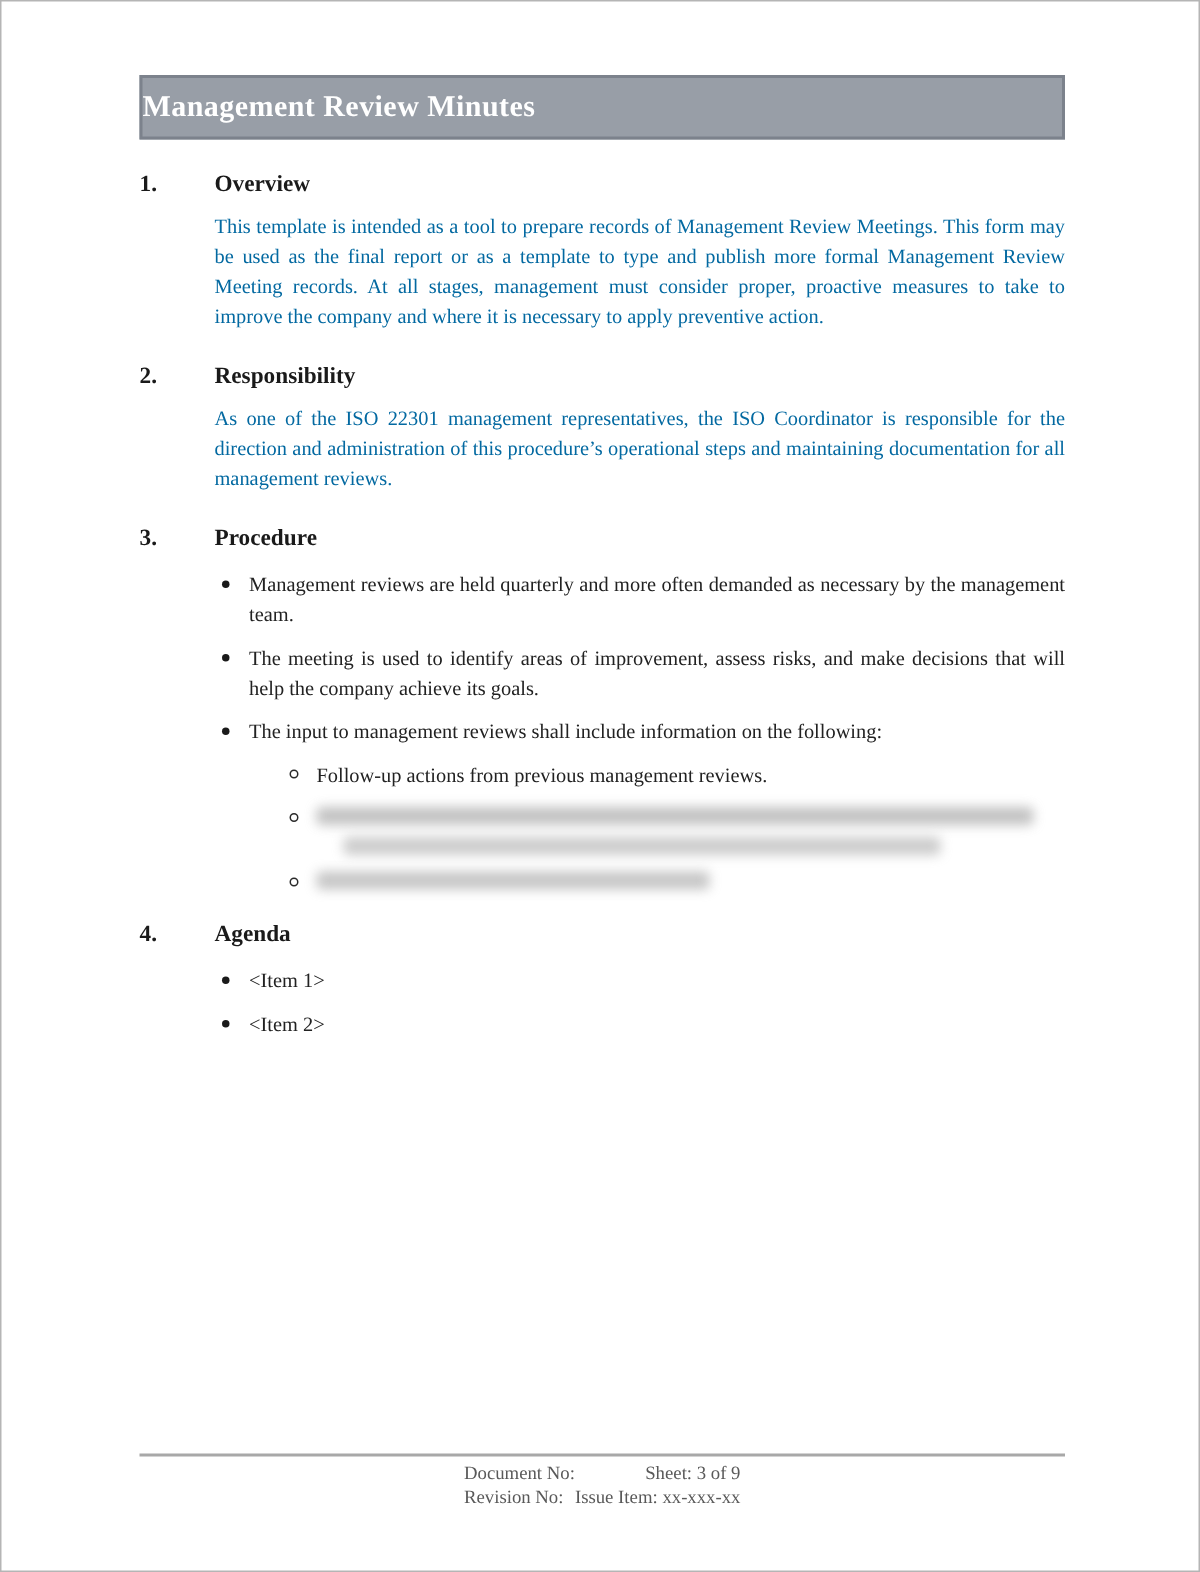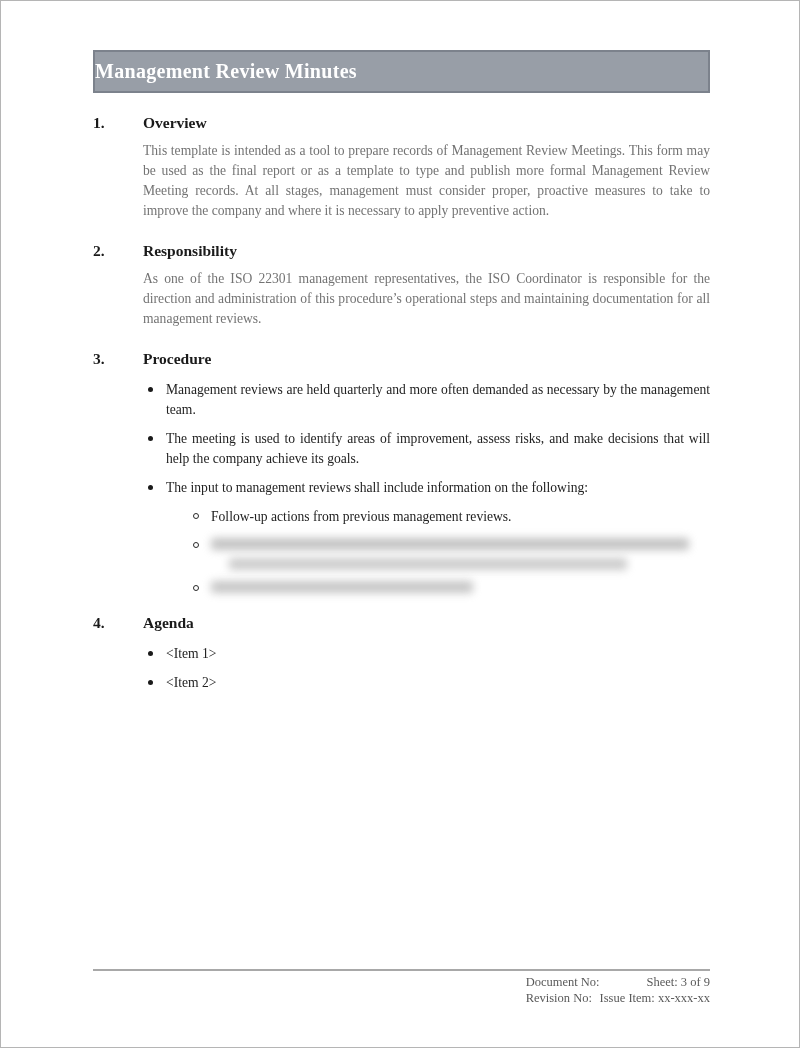--- a/index.html
+++ b/index.html
@@ -46,21 +46,21 @@
     width: 50px;
     flex: 0 0 50px;
   }
   
   .para {
     margin-left: 50px;
     margin-top: 9px;
     font-size: 13.6px;
     line-height: 20px;
     text-align: justify;
-    color: #737373;
+    color: #0369a1;
   }
   
   .bullet-row {
     display: flex;
     margin-top: 9px;
     font-size: 13.6px;
     line-height: 20px;
   }
   .bullet-row .gutter-l1 {
     flex: 0 0 73px;
@@ -113,21 +113,21 @@
   .mt12 { margin-top: 12px; }
   
   .footer {
     position: absolute;
     left: 92px;
     right: 89px;
     top: 968px;
     border-top: 2px solid #a8a8a8;
     padding-top: 3px;
     display: flex;
-    justify-content: flex-end;
+    justify-content: center;
     font-size: 12.5px;
     line-height: 16px;
     color: #595959;
   }
   .footer .right { text-align: right; }
 </style>
 </head>
 <body>
 
 <div class="page">

